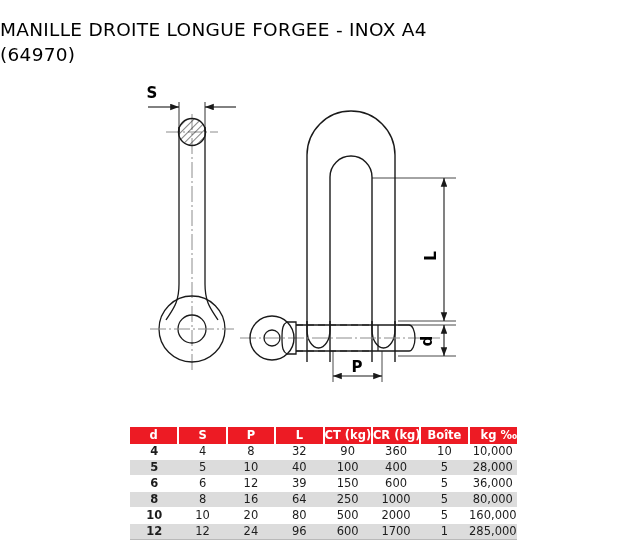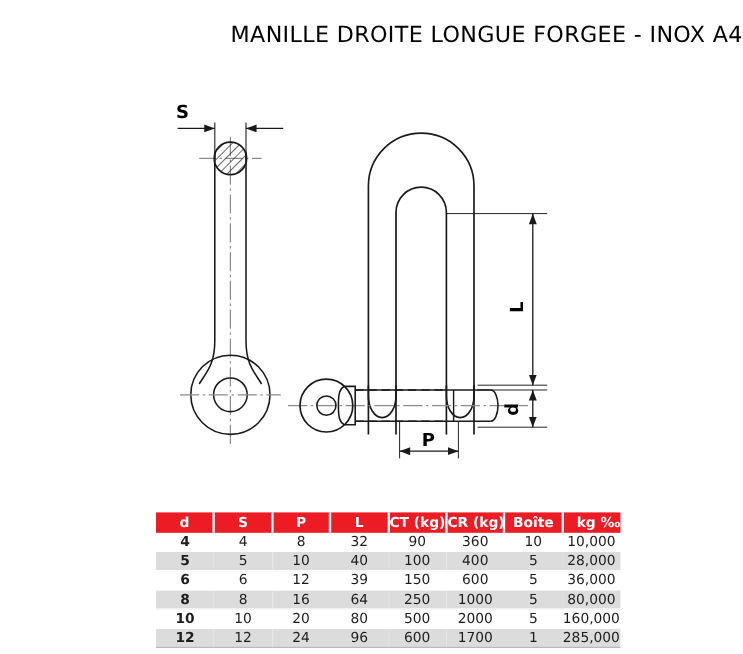--- a/index.html
+++ b/index.html
@@ -15,21 +15,21 @@
     color: #1a1a1a;
     overflow: hidden;
   }
 
   
   #title-block {
     position: absolute;
     left: 0;
     top: 18px;
     width: 619px;
-    text-align: right;
+    text-align: left;
     line-height: 1.33;
   }
   #title-block .title-line {
     font-size: 18.5px;
     font-weight: 400;
     letter-spacing: 0.3px;
     color: #000000;
     white-space: nowrap;
   }
 
@@ -97,20 +97,21 @@
   }
   table#spec-table tbody tr:last-child td {
     border-bottom: 1px solid #b9b9b9;
   }
 </style>
 </head>
 <body>
 
 <div id="title-block">
   <div class="title-line">MANILLE DROITE LONGUE FORGEE - INOX A4</div>
+  <div class="title-line">(64970)</div>
 </div>
 
 <div id="drawing-area">
   <svg id="drawing-svg" width="619" height="330" viewBox="0 0 619 330" xmlns="http://www.w3.org/2000/svg">
 
     <defs>
       <marker id="arrIn" markerWidth="9" markerHeight="9" refX="8" refY="3" orient="auto" markerUnits="strokeWidth">
         <path d="M0,0 L8,3 L0,6 z" fill="#1a1a1a"></path>
       </marker>
       <marker id="arrOut" markerWidth="9" markerHeight="9" refX="0" refY="3" orient="auto" markerUnits="strokeWidth">

